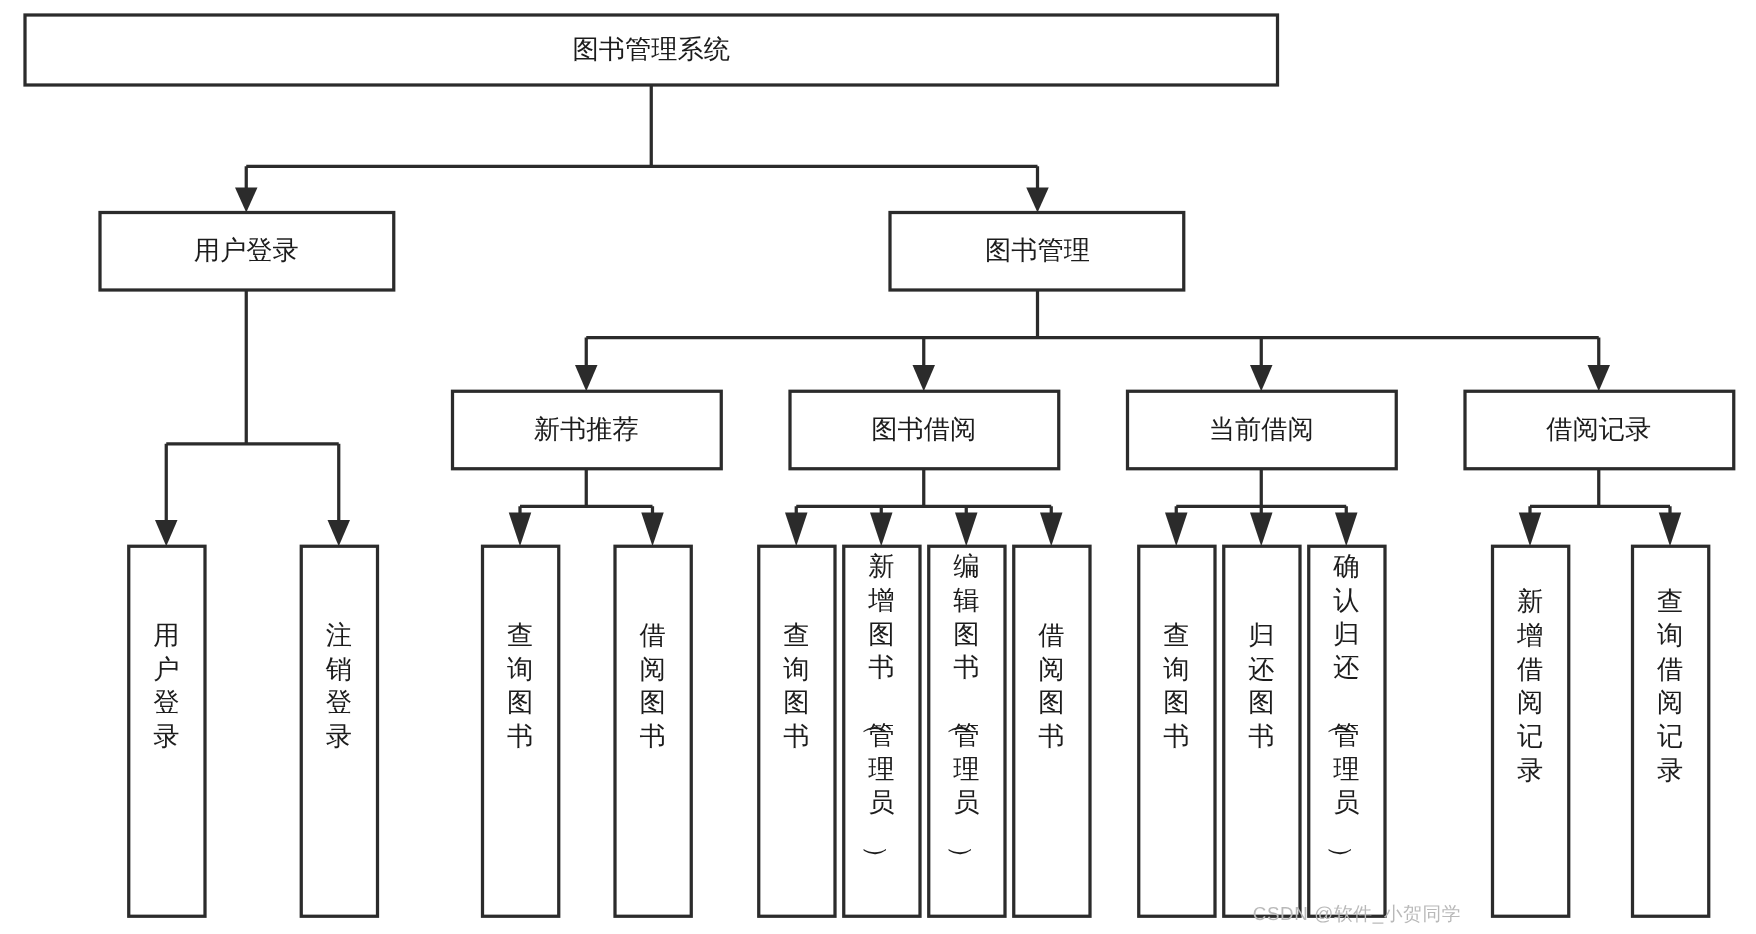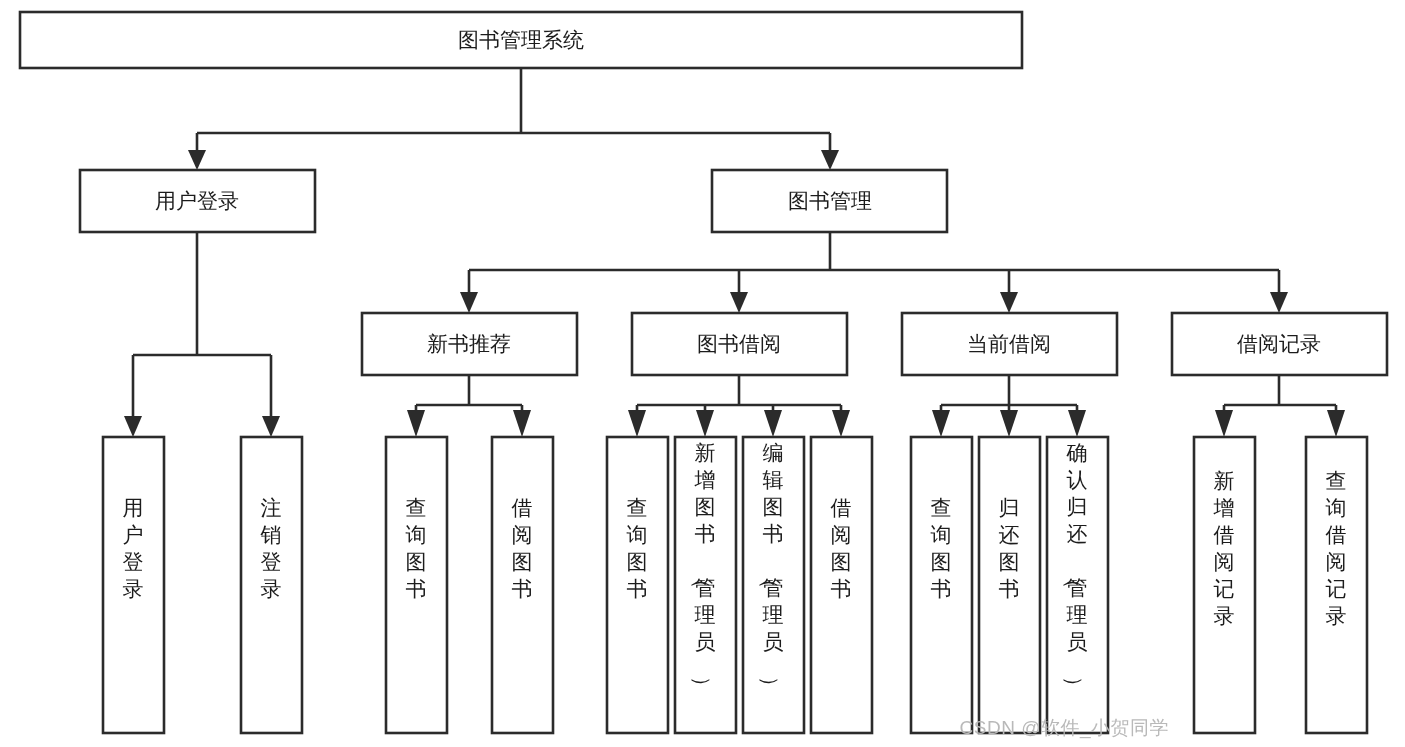--- a/index.html
+++ b/index.html
@@ -52,21 +52,21 @@
     font-family: "Liberation Sans", sans-serif;
     font-size: 21px;
     fill: #1c1c1c;
     text-anchor: middle;
   }
   .watermark {
     position: absolute;
     right: 8px;
     bottom: 6px;
     font-family: "Liberation Sans", sans-serif;
-    font-size: 19px;
+    font-size: 15px;
     color: #b9b9b9;
     letter-spacing: 0.5px;
     white-space: nowrap;
     pointer-events: none;
   }
 </style>
 </head>
 <body>
 
 <div id="diagram-root">

